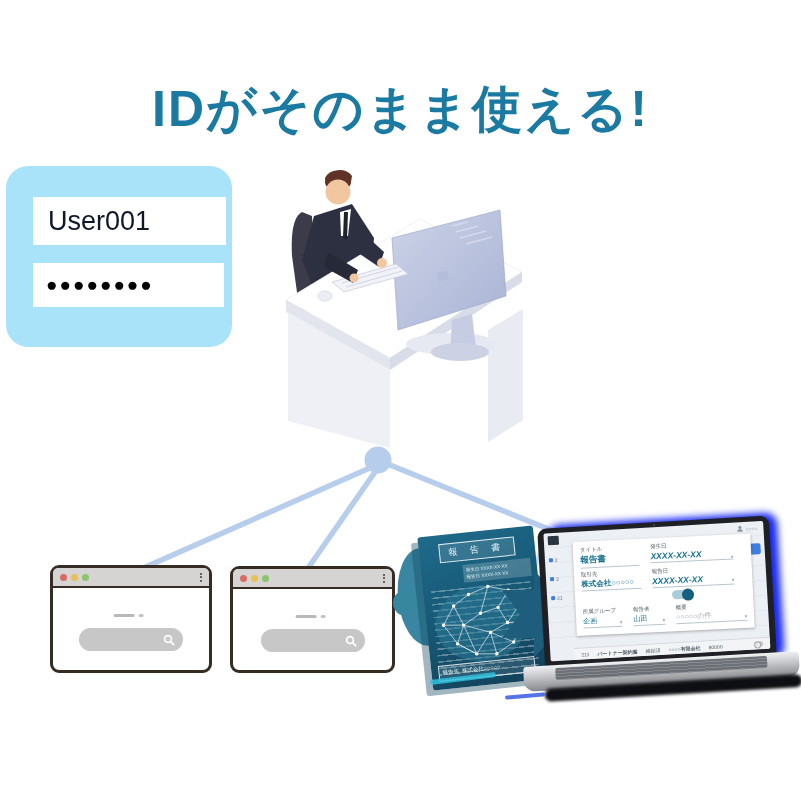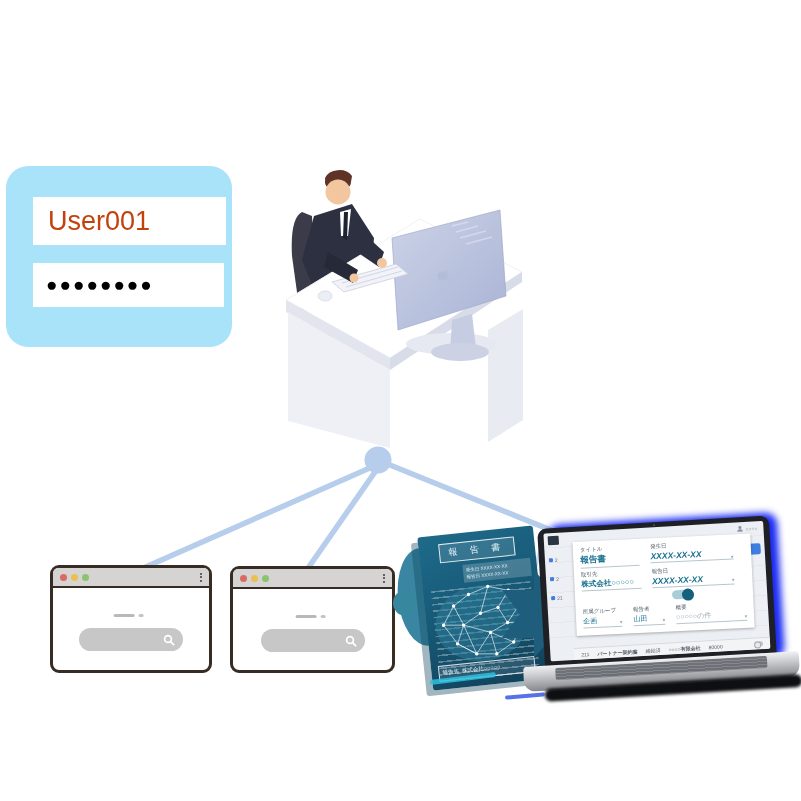--- a/index.html
+++ b/index.html
@@ -8,21 +8,21 @@
   .abs{position:absolute;}
 
   
   .main-title{position:absolute;left:0;top:76px;width:100%;text-align:center;
     font-size:50px;font-weight:900;color:#1a7aa2;letter-spacing:2px;margin:0;}
 
   
   .id-card{position:absolute;left:6px;top:166px;width:226px;height:181px;
     background:#a9e3f9;border-radius:22px;}
   .id-field{position:absolute;left:27px;width:178px;background:#fff;display:flex;align-items:center;}
-  .id-user{top:31px;height:48px;font-size:27px;color:#c2410c;padding-left:15px;}
+  .id-user{top:31px;height:48px;font-size:27px;color:#0f172a;padding-left:15px;}
   .id-pass{top:97px;height:44px;font-size:19px;color:#000;letter-spacing:2px;padding-left:13px;font-weight:bold;}
 
   
   .bwin{position:absolute;background:#fff;border:3px solid #362c23;border-radius:9px;}
   .bwin1{left:50px;top:565px;width:156px;height:102px;}
   .bwin2{left:230px;top:566px;width:159px;height:101px;}
   .titlebar{height:18px;background:#d5d4d2;border-bottom:2px solid #362c23;
     border-radius:5px 5px 0 0;display:flex;align-items:center;padding:0 7px;gap:4px;}
   .tdot{width:7px;height:7px;border-radius:50%;}
   .tdot-r{background:#d96b62;} .tdot-y{background:#e9c054;} .tdot-g{background:#8bc370;}
@@ -168,20 +168,21 @@
 
   <svg class="abs" style="left:0;top:0;" width="801" height="801" viewBox="0 0 801 801">
     <g stroke="#b6cdeb" stroke-width="5.5" stroke-linecap="round">
       <line x1="372" y1="467" x2="132" y2="573"></line>
       <line x1="375" y1="472" x2="306" y2="571"></line>
       <line x1="390" y1="465" x2="615" y2="556"></line>
     </g>
     <circle cx="378" cy="460" r="13.5" fill="#b6cdeb"></circle>
   </svg>
 
+  <h1 class="main-title">IDがそのまま使える!</h1>
 
   <div class="id-card">
     <div class="id-field id-user">User001</div>
     <div class="id-field id-pass">●●●●●●●●</div>
   </div>
 
   <div class="bwin bwin1">
     <div class="titlebar">
       <span class="tdot tdot-r"></span>
       <span class="tdot tdot-y"></span>

